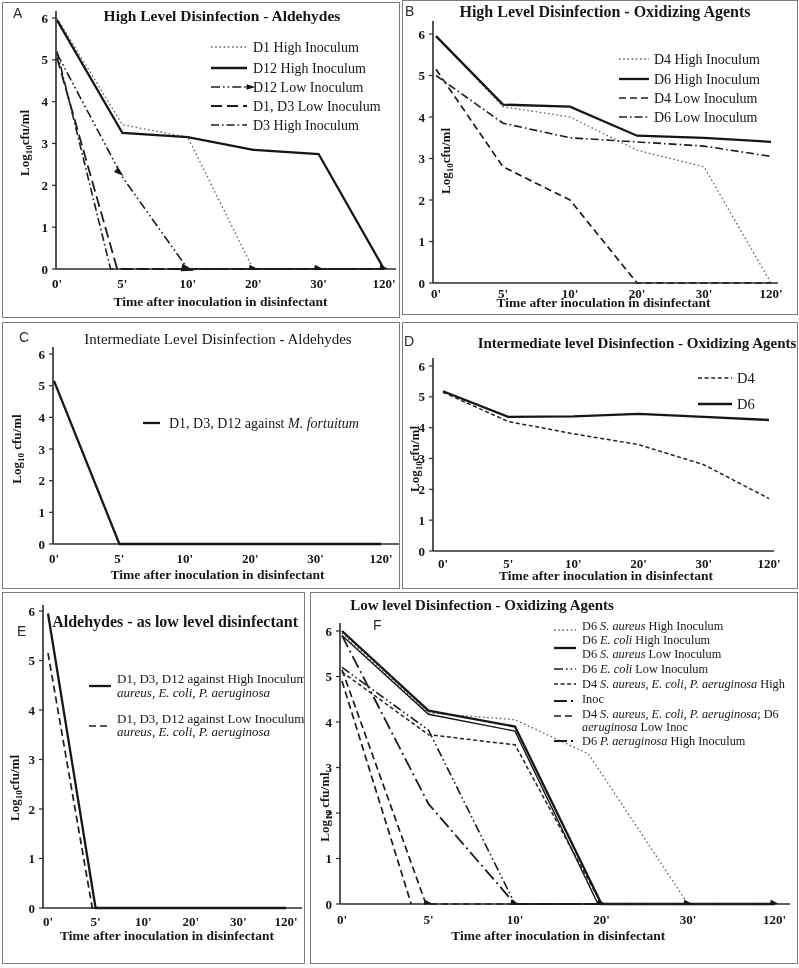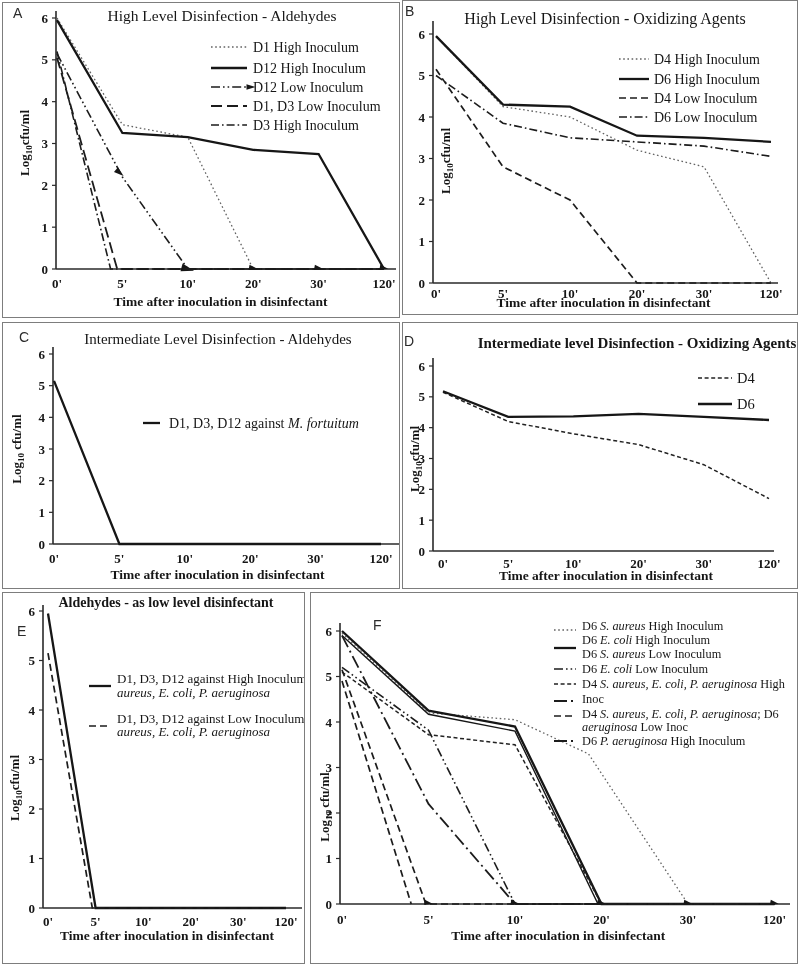--- a/index.html
+++ b/index.html
@@ -64,21 +64,21 @@
           <text x="250" y="69.76" font-size="14"><tspan>D12 High Inoculum</tspan></text>
           <line x1="208" y1="84" x2="244" y2="84" stroke="#1c1c1c" stroke-width="1.6" stroke-dasharray="9,3,1.6,3,1.6,3"></line>
           <path d="M -4.5,-2.79 L 4.5,0 L -4.5,2.79 Z" transform="translate(248,84) rotate(0)" fill="#161616"></path>
           <text x="250" y="88.76" font-size="14"><tspan>D12 Low Inoculum</tspan></text>
           <line x1="208" y1="103" x2="244" y2="103" stroke="#1c1c1c" stroke-width="1.8" stroke-dasharray="11,5"></line>
           <text x="250" y="107.76" font-size="14"><tspan>D1, D3 Low Inoculum</tspan></text>
           <line x1="208" y1="122" x2="244" y2="122" stroke="#1c1c1c" stroke-width="1.6" stroke-dasharray="8,3,1.6,3"></line>
           <text x="250" y="126.76" font-size="14"><tspan>D3 High Inoculum</tspan></text>
         </g>
       </svg>
-    <div class="panel-title" style="left: 53px; top: 4px; width: 332px; font-size: 15.5px; font-weight: normal;">High Level Disinfection - Aldehydes</div>
+    <div class="panel-title" style="left: 53px; top: 4px; width: 332px; font-size: 15.5px; font-weight: bold;">High Level Disinfection - Aldehydes</div>
     <div class="panel-letter" style="left: 10px; top: 2px;">A</div>
   </div>
   <div class="panel" style="left: 402px; top: 0px; width: 396px; height: 315px;">
     <svg class="plot" width="394" height="313" viewBox="0 0 394 313">
         <g>
           <line x1="30" y1="20" x2="30" y2="282" stroke="#2a2a2a" stroke-width="1.6"></line>
           <line x1="30" y1="282" x2="375" y2="282" stroke="#2a2a2a" stroke-width="1.4"></line>
           <line x1="26" y1="282" x2="30" y2="282" stroke="#2a2a2a" stroke-width="1.2"></line>
           <text x="22" y="286.5" text-anchor="end" font-size="13" font-weight="bold">0</text>
           <line x1="26" y1="240.5" x2="30" y2="240.5" stroke="#2a2a2a" stroke-width="1.2"></line>
@@ -112,21 +112,21 @@
           <line x1="216" y1="58" x2="246" y2="58" stroke="#636363" stroke-width="1.4" stroke-dasharray="1.6,2.6"></line>
           <text x="251" y="62.76" font-size="14"><tspan>D4 High Inoculum</tspan></text>
           <line x1="216" y1="78" x2="246" y2="78" stroke="#161616" stroke-width="2.3"></line>
           <text x="251" y="82.76" font-size="14"><tspan>D6 High Inoculum</tspan></text>
           <line x1="216" y1="97" x2="246" y2="97" stroke="#1c1c1c" stroke-width="1.7" stroke-dasharray="7,4"></line>
           <text x="251" y="101.76" font-size="14"><tspan>D4 Low Inoculum</tspan></text>
           <line x1="216" y1="116" x2="246" y2="116" stroke="#1c1c1c" stroke-width="1.6" stroke-dasharray="8,3,1.6,3"></line>
           <text x="251" y="120.76" font-size="14"><tspan>D6 Low Inoculum</tspan></text>
         </g>
       </svg>
-    <div class="panel-title" style="left: 30px; top: 9px; width: 344px; font-size: 16px; font-weight: normal;">High Level Disinfection - Oxidizing Agents</div>
+    <div class="panel-title" style="left: 30px; top: 2px; width: 344px; font-size: 16px; font-weight: bold;">High Level Disinfection - Oxidizing Agents</div>
     <div class="panel-letter" style="left: 2px; top: 2px;">B</div>
   </div>
   <div class="panel" style="left: 2px; top: 322px; width: 398px; height: 267px;">
     <svg class="plot" width="396" height="265" viewBox="0 0 396 265">
         <g>
           <line x1="50" y1="24" x2="50" y2="221" stroke="#2a2a2a" stroke-width="1.6"></line>
           <line x1="50" y1="221" x2="396" y2="221" stroke="#2a2a2a" stroke-width="1.4"></line>
           <line x1="46" y1="221" x2="50" y2="221" stroke="#2a2a2a" stroke-width="1.2"></line>
           <text x="42" y="225.5" text-anchor="end" font-size="13" font-weight="bold">0</text>
           <line x1="46" y1="189.33333333333334" x2="50" y2="189.33333333333334" stroke="#2a2a2a" stroke-width="1.2"></line>
@@ -237,21 +237,21 @@
         </g>
         <g>
           <line x1="86" y1="93" x2="108" y2="93" stroke="#161616" stroke-width="2.3"></line>
           <text x="114" y="90.42" font-size="13"><tspan>D1, D3, D12 against High Inoculum</tspan></text>
           <text x="114" y="104.42" font-size="13"><tspan font-style="italic">aureus, E. coli, P. aeruginosa</tspan></text>
           <line x1="86" y1="133" x2="108" y2="133" stroke="#1c1c1c" stroke-width="1.7" stroke-dasharray="7,4"></line>
           <text x="114" y="130.42" font-size="13"><tspan>D1, D3, D12 against Low Inoculum</tspan></text>
           <text x="114" y="143.42" font-size="13"><tspan font-style="italic">aureus, E. coli, P. aeruginosa</tspan></text>
         </g>
       </svg>
-    <div class="panel-title" style="left: 31px; top: 2px; width: 264px; font-size: 14px; font-weight: bold; text-align: center;">Aldehydes - as low level disinfectant</div>
+    <div class="panel-title" style="left: 31px; top: 20px; width: 264px; font-size: 16px; font-weight: bold; text-align: right;">Aldehydes - as low level disinfectant</div>
     <div class="panel-letter" style="left: 14px; top: 30px;">E</div>
   </div>
   <div class="panel" style="left: 310px; top: 592px; width: 488px; height: 372px;">
     <svg class="plot" width="486" height="370" viewBox="0 0 486 370">
         <g>
           <line x1="29" y1="30" x2="29" y2="311" stroke="#2a2a2a" stroke-width="1.6"></line>
           <line x1="29" y1="311" x2="479" y2="311" stroke="#2a2a2a" stroke-width="1.4"></line>
           <line x1="25" y1="311" x2="29" y2="311" stroke="#2a2a2a" stroke-width="1.2"></line>
           <text x="21" y="315.5" text-anchor="end" font-size="13" font-weight="bold">0</text>
           <line x1="25" y1="265.5" x2="29" y2="265.5" stroke="#2a2a2a" stroke-width="1.2"></line>
@@ -302,15 +302,16 @@
           <text x="271" y="95.182" font-size="12.3"><tspan>D4 </tspan><tspan font-style="italic">S. aureus, E. coli, P. aeruginosa</tspan><tspan> High</tspan></text>
           <line x1="243" y1="108" x2="265" y2="108" stroke="#1c1c1c" stroke-width="1.8" stroke-dasharray="13,4,2,4"></line>
           <text x="271" y="110.182" font-size="12.3"><tspan>Inoc</tspan></text>
           <line x1="243" y1="123" x2="265" y2="123" stroke="#1c1c1c" stroke-width="1.7" stroke-dasharray="7,4"></line>
           <text x="271" y="125.182" font-size="12.3"><tspan>D4 </tspan><tspan font-style="italic">S. aureus, E. coli, P. aeruginosa</tspan><tspan>; D6</tspan></text>
           <text x="271" y="138.182" font-size="12.3"><tspan font-style="italic">aeruginosa</tspan><tspan>  Low Inoc</tspan></text>
           <line x1="243" y1="148" x2="265" y2="148" stroke="#1c1c1c" stroke-width="1.8" stroke-dasharray="13,4,2,4"></line>
           <text x="271" y="152.182" font-size="12.3"><tspan>D6 </tspan><tspan font-style="italic">P. aeruginosa</tspan><tspan> High Inoculum</tspan></text>
         </g>
       </svg>
+    <div class="panel-title" style="left: 25px; top: 4px; width: 292px; font-size: 15px; font-weight: bold;">Low level Disinfection - Oxidizing Agents</div>
     <div class="panel-letter" style="left: 62px; top: 24px;">F</div>
   </div>
 </div>
 
 </body></html>

